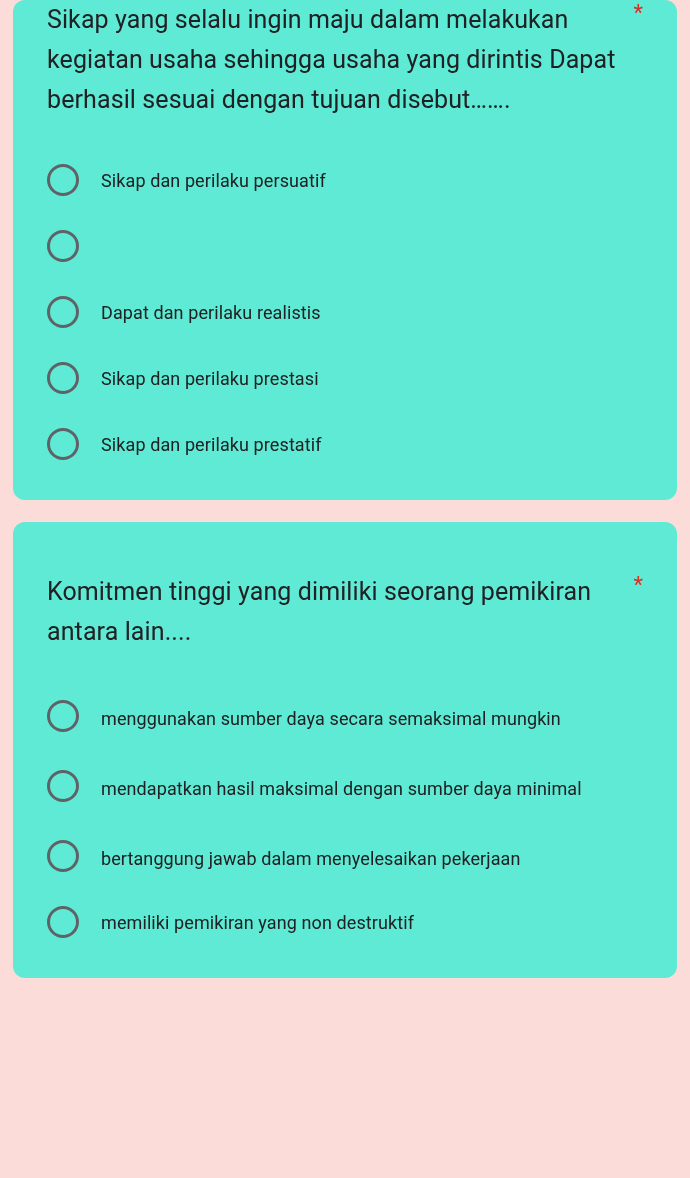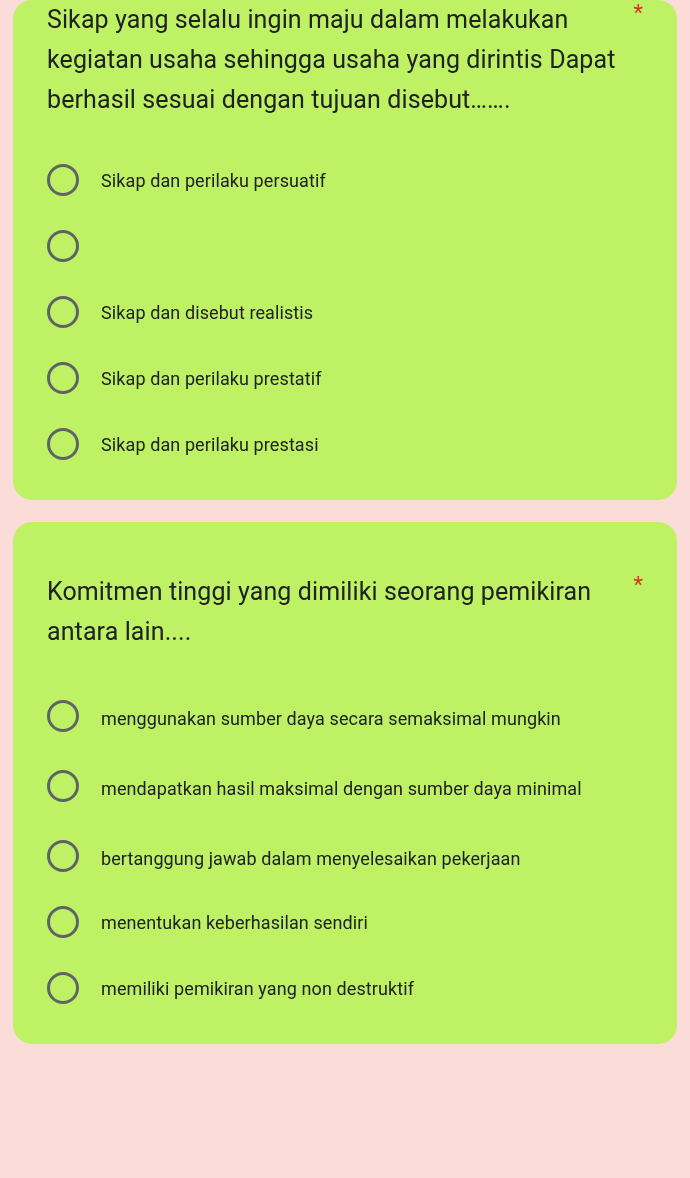--- a/index.html
+++ b/index.html
@@ -4,22 +4,22 @@
 <style>
   * { box-sizing: border-box; margin: 0; padding: 0; }
   body {
     background: #fcdcd9;
     font-family: Roboto, Arial, sans-serif;
     width: 690px;
     min-height: 1178px;
     padding: 0 13px;
   }
   .card {
-    background: #bef264;
-    border-radius: 19px;
+    background: #5eead4;
+    border-radius: 12px;
     padding: 50px 34px 40px 34px;
     margin-bottom: 22px;
   }
   .card.first {
     padding-top: 0;
   }
   .question-row {
     display: flex;
     align-items: flex-start;
   }
@@ -79,29 +79,29 @@
   <div class="options">
     <div class="option">
       <div class="radio"></div>
       <div class="option-label">Sikap dan perilaku persuatif</div>
     </div>
     <div class="option">
       <div class="radio"></div>
     </div>
     <div class="option">
       <div class="radio"></div>
-      <div class="option-label">Sikap dan disebut realistis</div>
+      <div class="option-label">Dapat dan perilaku realistis</div>
+    </div>
+    <div class="option">
+      <div class="radio"></div>
+      <div class="option-label">Sikap dan perilaku prestasi</div>
     </div>
     <div class="option">
       <div class="radio"></div>
       <div class="option-label">Sikap dan perilaku prestatif</div>
-    </div>
-    <div class="option">
-      <div class="radio"></div>
-      <div class="option-label">Sikap dan perilaku prestasi</div>
     </div>
   </div>
 </div>
 
 <div class="card">
   <div class="question-row">
     <div class="question-text">Komitmen tinggi yang dimiliki seorang pemikiran antara lain....</div>
     <div class="required">*</div>
   </div>
   <div class="options">
@@ -112,20 +112,16 @@
     <div class="option multiline">
       <div class="radio"></div>
       <div class="option-label">mendapatkan hasil maksimal dengan sumber daya minimal</div>
     </div>
     <div class="option multiline">
       <div class="radio"></div>
       <div class="option-label">bertanggung jawab dalam menyelesaikan pekerjaan</div>
     </div>
     <div class="option">
       <div class="radio"></div>
-      <div class="option-label">menentukan keberhasilan sendiri</div>
-    </div>
-    <div class="option">
-      <div class="radio"></div>
       <div class="option-label">memiliki pemikiran yang non destruktif</div>
     </div>
   </div>
 </div>
 
 </body></html>

